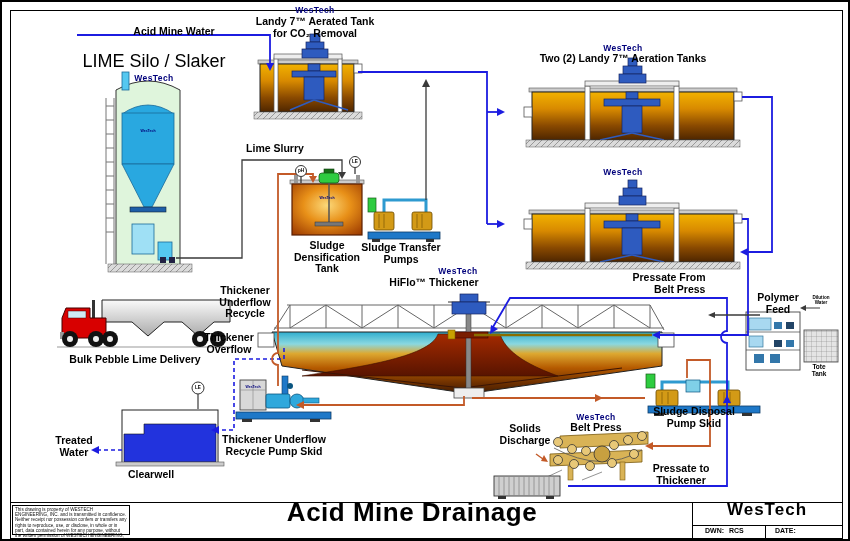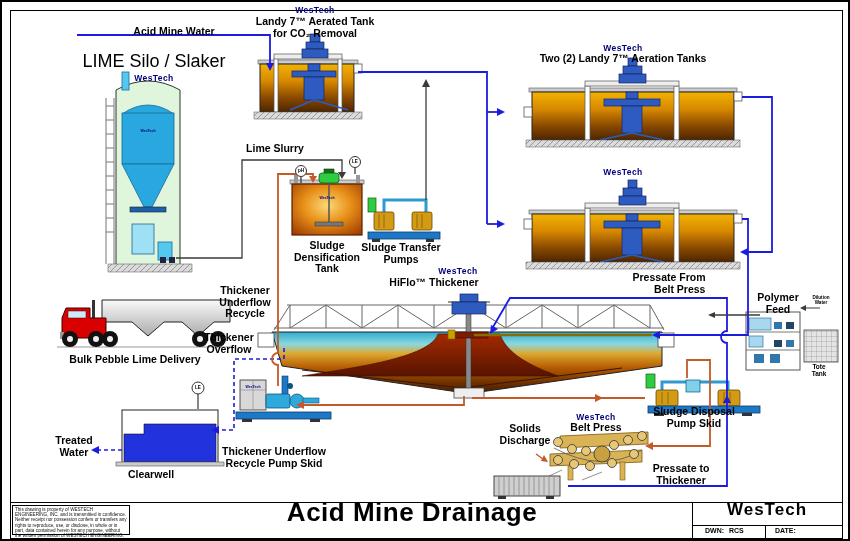--- a/index.html
+++ b/index.html
@@ -422,21 +422,21 @@
   <div class="lbl mini" style="left:817px;top:361px;">Tote Tank</div>
   <div class="lbl" style="left:243px;top:283px;">Thickener
 Underflow
 Recycle</div>
   <div class="lbl" style="left:227px;top:330px;">Thickener
 Overflow</div>
   <div class="lbl" style="left:133px;top:352px;">Bulk Pebble Lime Delivery</div>
   <div class="lbl" style="left:72px;top:433px;">Treated
 Water</div>
   <div class="lbl" style="left:149px;top:467px;">Clearwell</div>
-  <div class="lbl" style="left:272px;top:444px;text-align:center;">Thickener Underflow
+  <div class="lbl" style="left:272px;top:432px;text-align:center;">Thickener Underflow
 Recycle Pump Skid</div>
   <div class="lbl" style="left:692px;top:404px;">Sludge Disposal
 Pump Skid</div>
   <div class="lbl logo-sm" style="left:594px;top:410px;">WesTech</div>
   <div class="lbl" style="left:594px;top:420px;">Belt Press</div>
   <div class="lbl" style="left:523px;top:421px;">Solids
 Discharge</div>
   <div class="lbl" style="left:679px;top:461px;">Pressate to
 Thickener</div>
 

